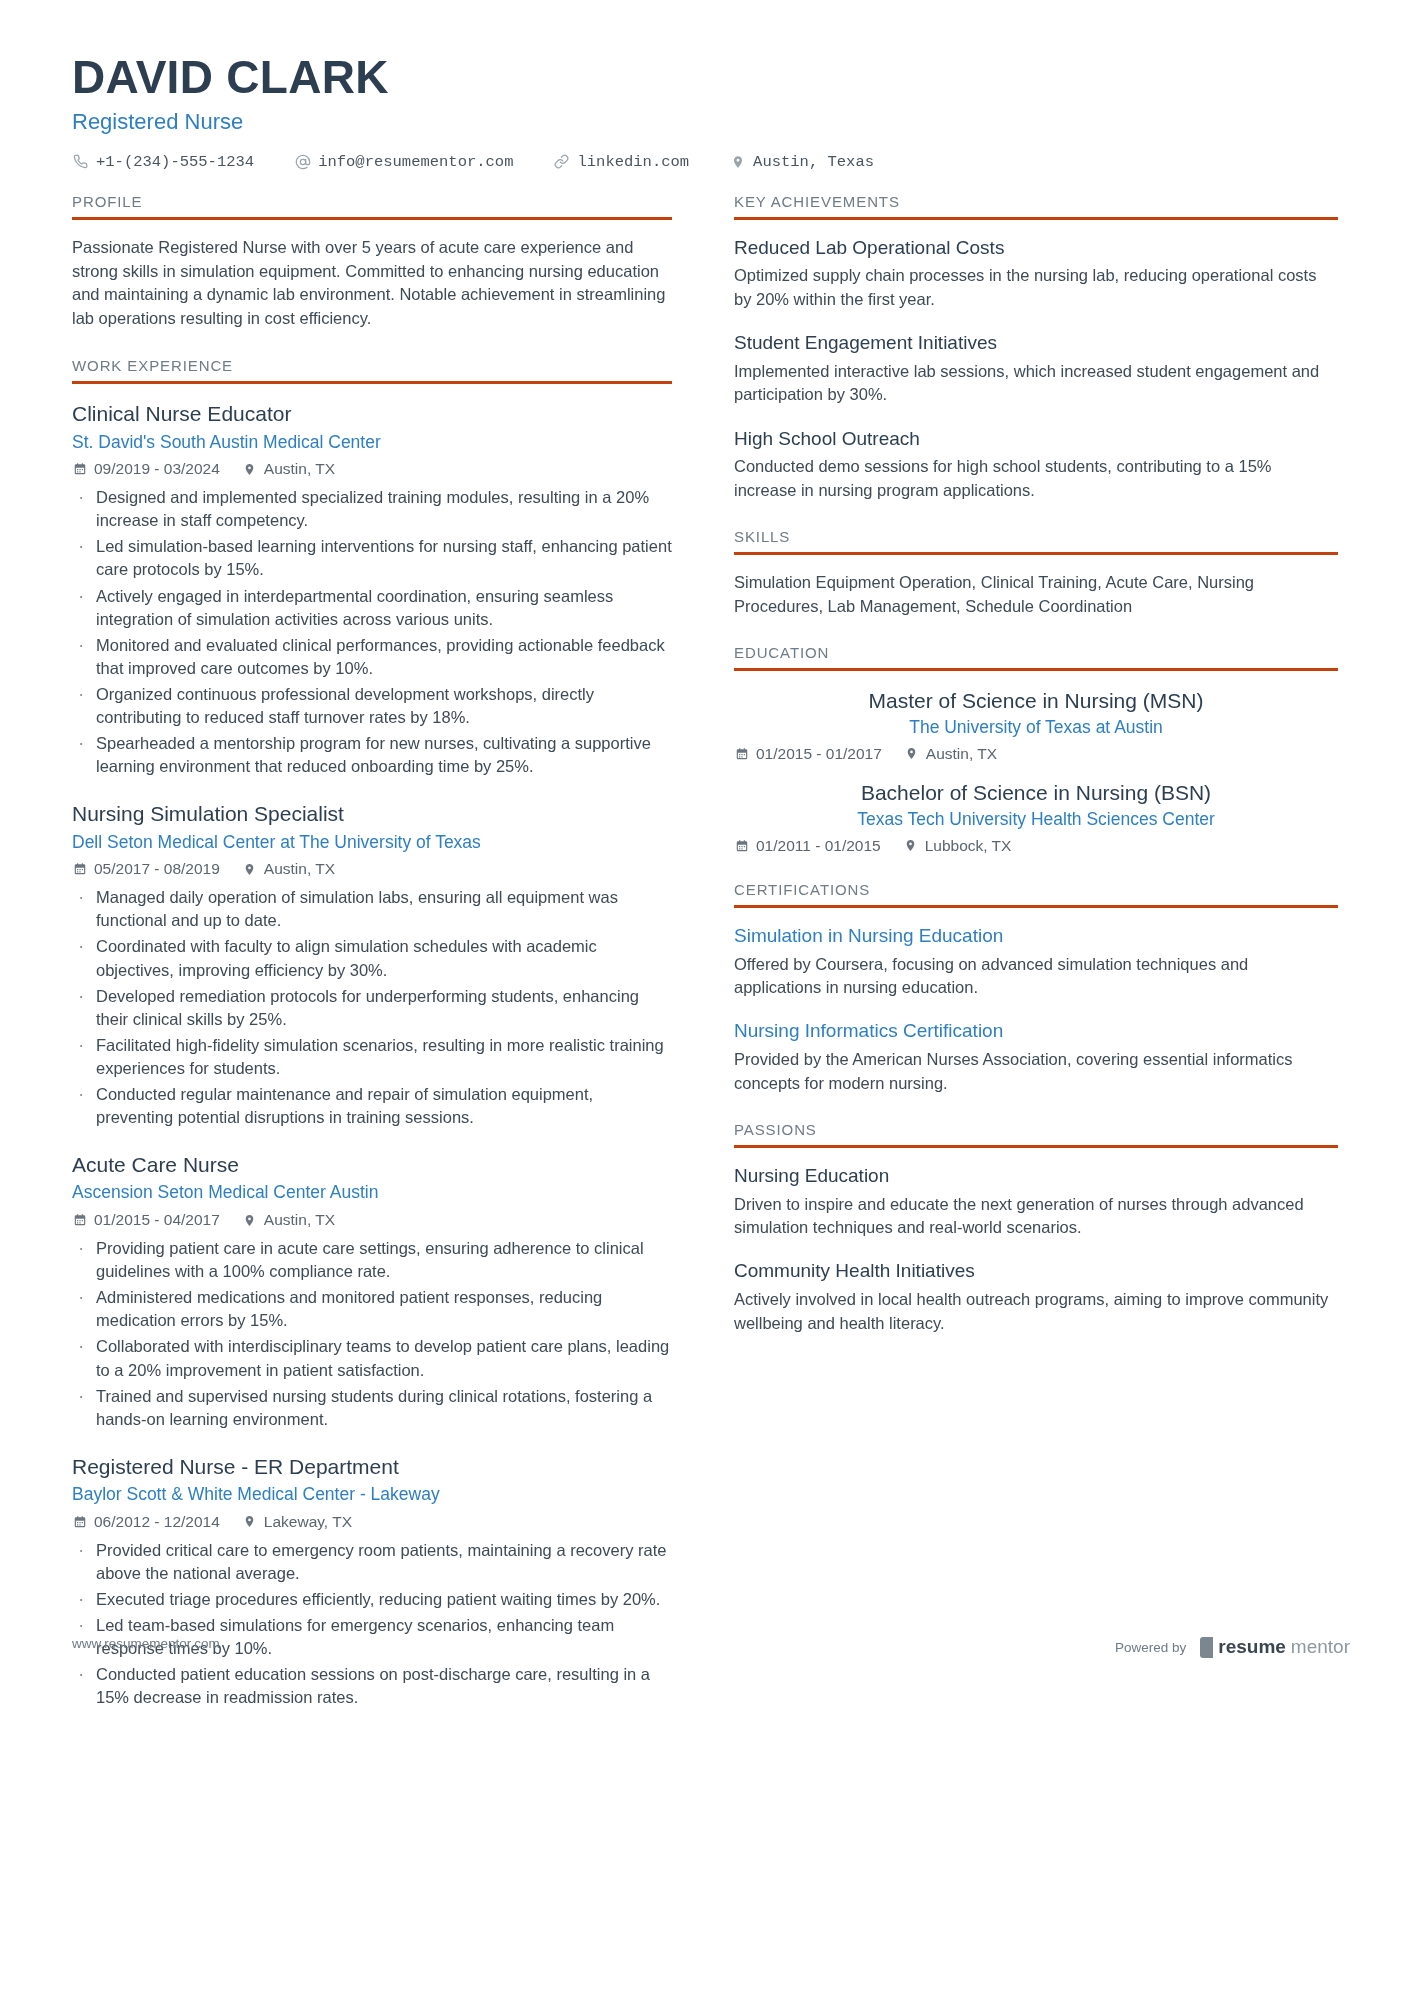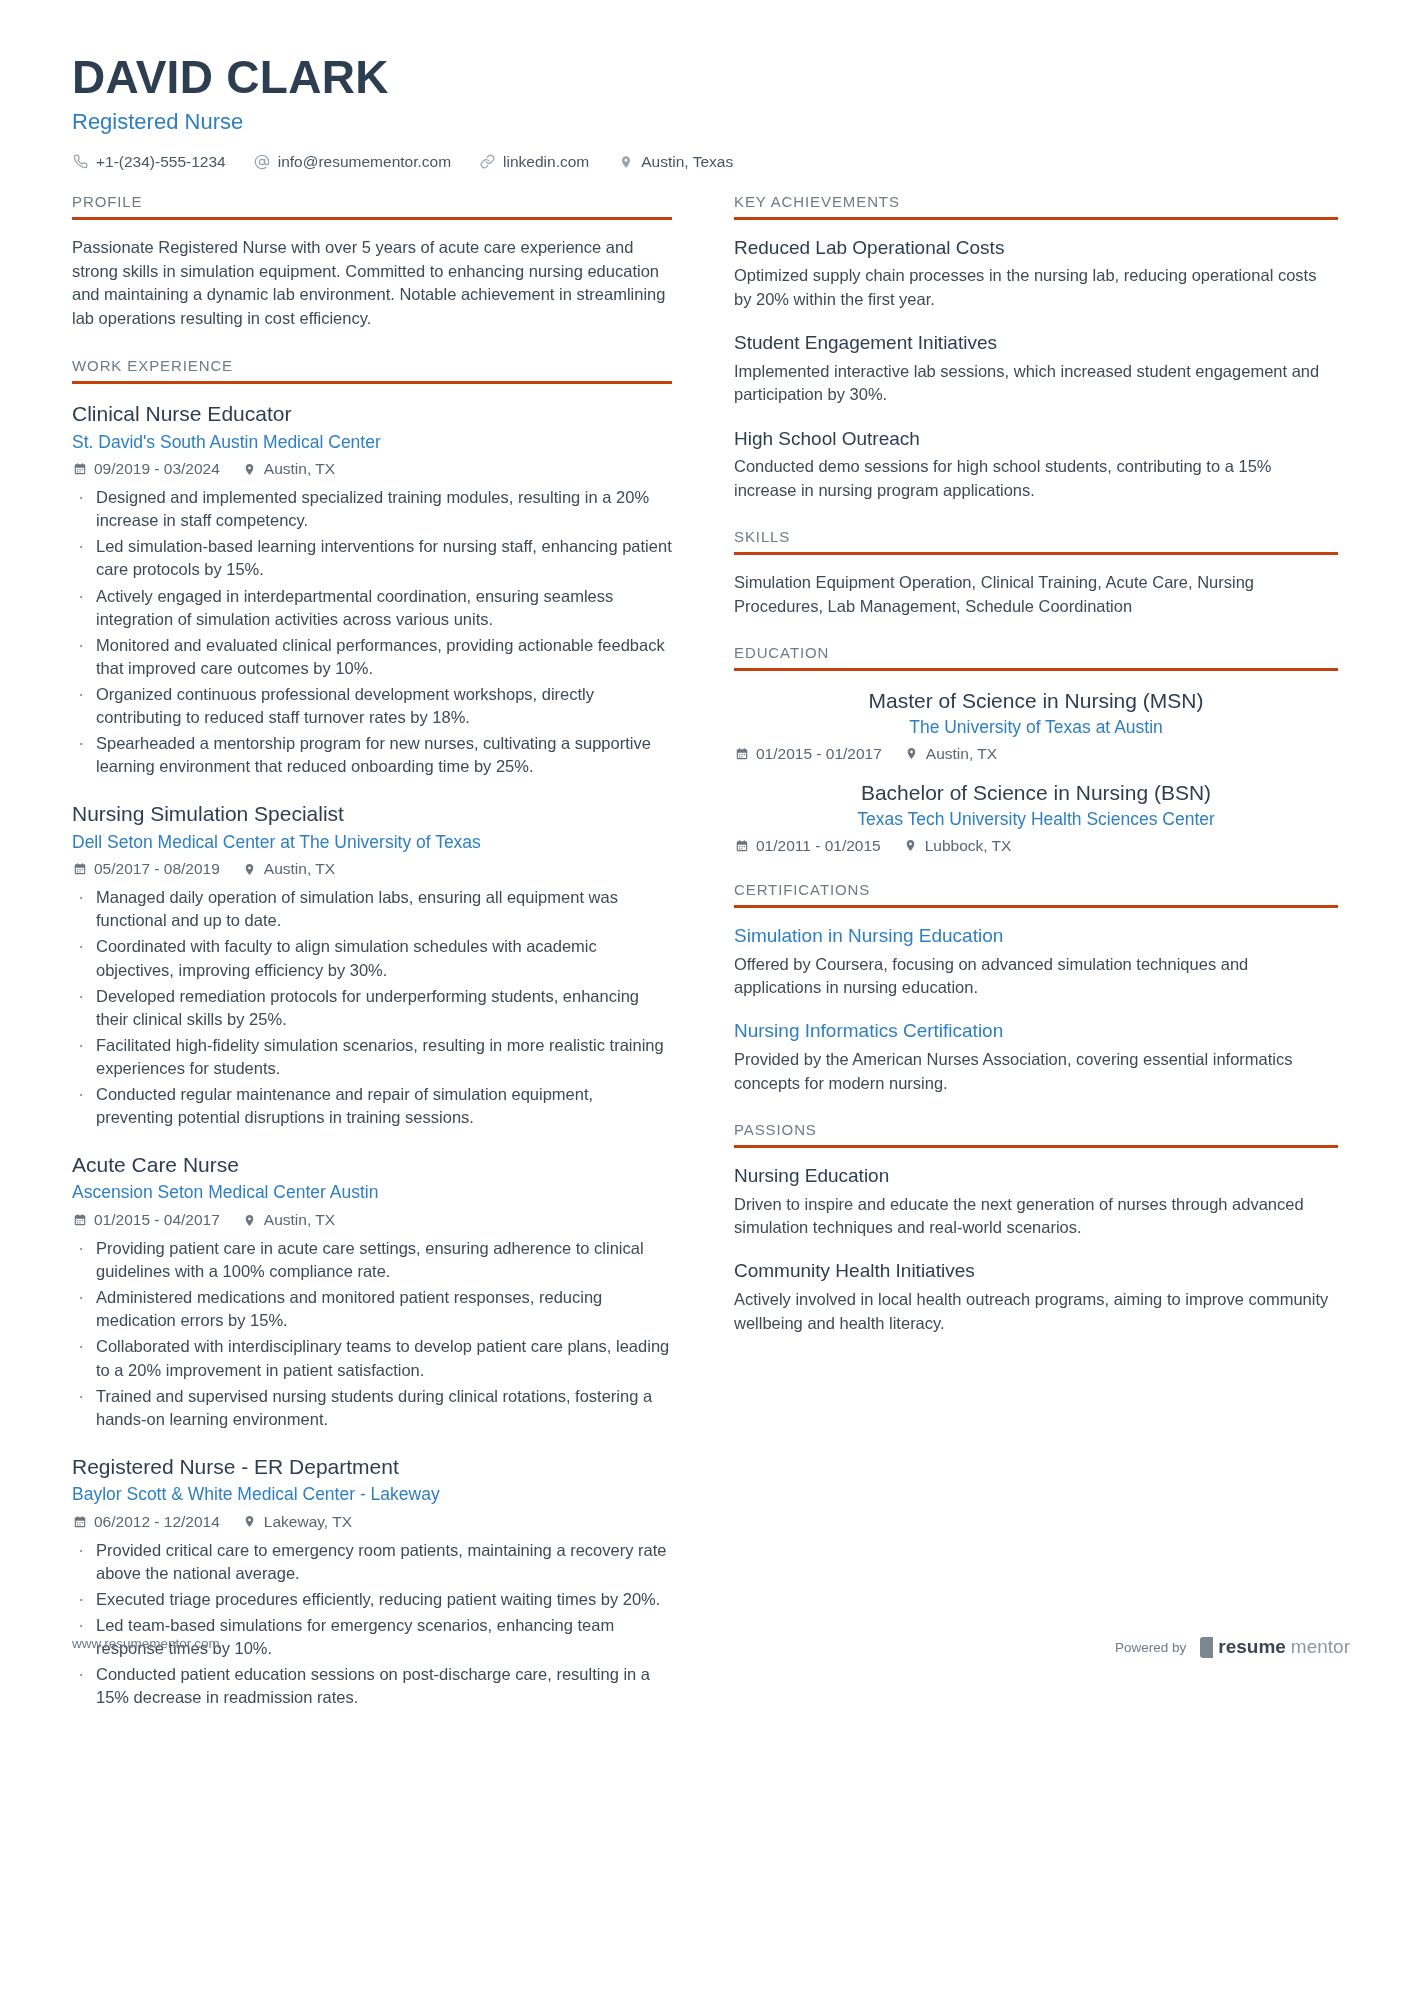--- a/index.html
+++ b/index.html
@@ -30,24 +30,25 @@
   .job-title {
     font-size: 22px;
     color: #2e7fc1;
     font-weight: normal;
     margin-bottom: 18px;
   }
   .contact-row {
     display: flex;
     align-items: flex-end;
     flex-wrap: wrap;
-    gap: 0;
+    gap: 12px;
     font-size: 15.5px;
     color: #4a5560;
     margin-bottom: 22px;
+    font-family: Liberation Mono, monospace;
   }
   .contact-item {
     display: flex;
     align-items: center;
     margin-right: 28px;
     white-space: nowrap;
   }
   .contact-item .ci {
     display: inline-flex;
     align-items: center;

